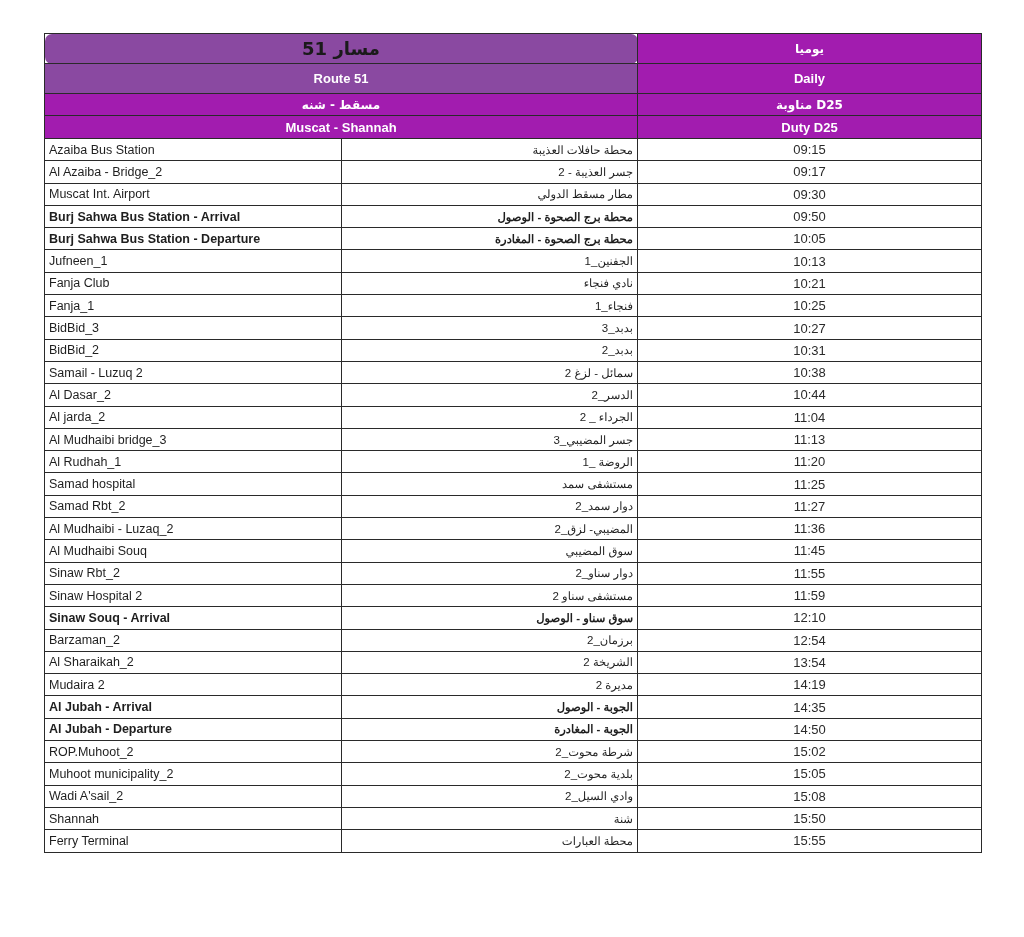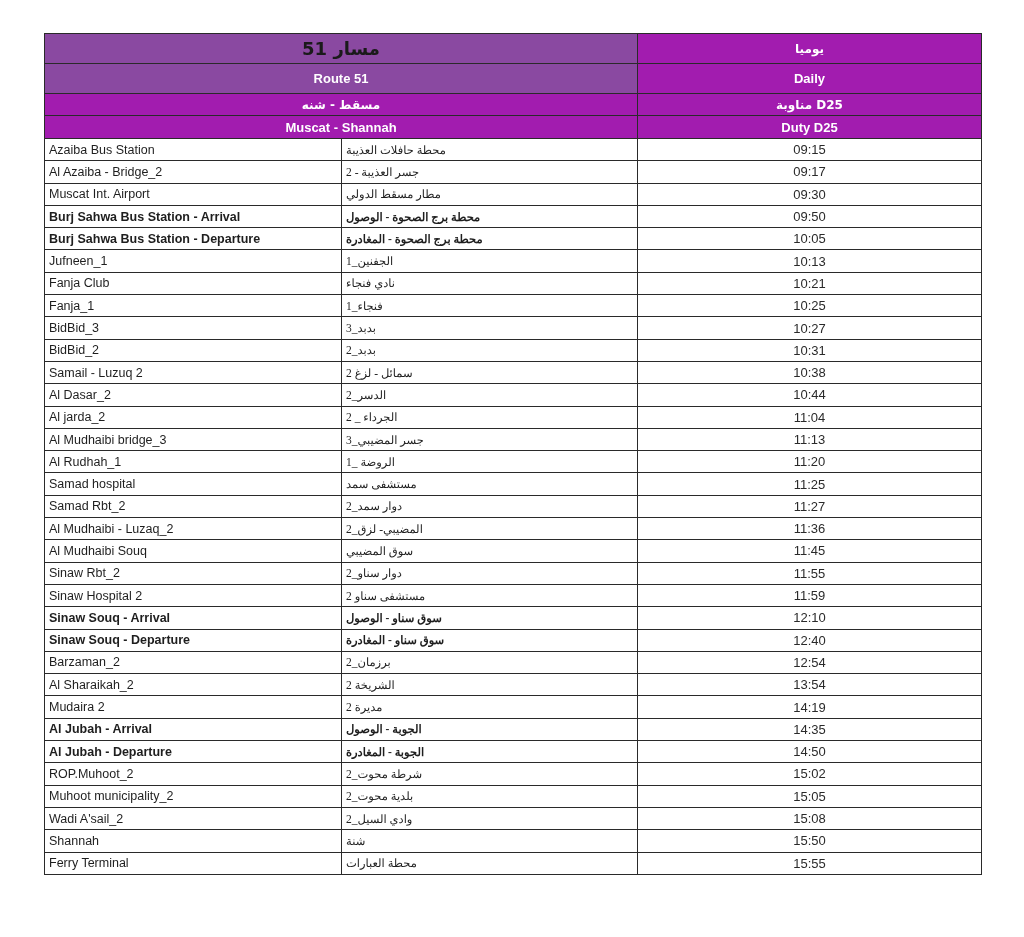--- a/index.html
+++ b/index.html
@@ -14,27 +14,27 @@
     col.c-en { width: 297px; }
     col.c-ar { width: 296px; }
     col.c-time { width: 344px; }
     .hdr-purple { background: #8a49a1; }
     .hdr-red { background: #a21caf; }
     .h1 td { height: 29px; }
     .h2 td { height: 29px; }
     .h3 td { height: 21px; margin-top: 28px; }
     .h4 td { height: 22px; }
     .ttl { text-align: center; }
-    .ttl-ar-big { font-family: "DejaVu Sans", sans-serif; font-weight: bold; font-size: 18px; color: #1a1a1a; }
+    .ttl-ar-big { font-family: "DejaVu Sans", sans-serif; font-weight: bold; font-size: 18px; color: #1a1a1a; border-radius: 7px; }
     .ttl-en-big { font-weight: bold; font-size: 13px; color: #ffffff; }
     .ttl-ar-sm { font-family: "DejaVu Sans", sans-serif; font-size: 12px; color: #ffffff; font-weight: bold; }
     .ttl-en-sm { font-weight: bold; font-size: 13px; color: #ffffff; }
     .row td { height: 21.3px; font-size: 12.5px; color: #1e1e1e; }
     .en { text-align: left; }
-    .ar { text-align: left; direction: rtl; font-family: Liberation Serif, serif; font-size: 11.5px !important; }
+    .ar { text-align: right; direction: rtl; font-family: Liberation Sans, sans-serif; font-size: 11.5px !important; }
     .tm { text-align: center; font-size: 13px !important; color: #2a2a2a !important; }
     .row.bold .en, .row.bold .ar { font-weight: bold; }
   </style>
 </head>
 <body>
 
 <table class="sheet">
   <colgroup>
     <col class="c-en">
       <col class="c-ar">
@@ -160,25 +160,20 @@
       <tr class="row">
         <td class="en">Sinaw Hospital 2</td>
         <td class="ar">مستشفى سناو 2</td>
         <td class="tm">11:59</td>
       </tr>
       <tr class="row bold">
         <td class="en">Sinaw Souq - Arrival</td>
         <td class="ar">سوق سناو - الوصول</td>
         <td class="tm">12:10</td>
       </tr>
-      <tr class="row bold">
-        <td class="en">Sinaw Souq - Departure</td>
-        <td class="ar">سوق سناو - المغادرة</td>
-        <td class="tm">12:40</td>
-      </tr>
       <tr class="row">
         <td class="en">Barzaman_2</td>
         <td class="ar">برزمان_2</td>
         <td class="tm">12:54</td>
       </tr>
       <tr class="row">
         <td class="en">Al Sharaikah_2</td>
         <td class="ar">الشريخة 2</td>
         <td class="tm">13:54</td>
       </tr>

